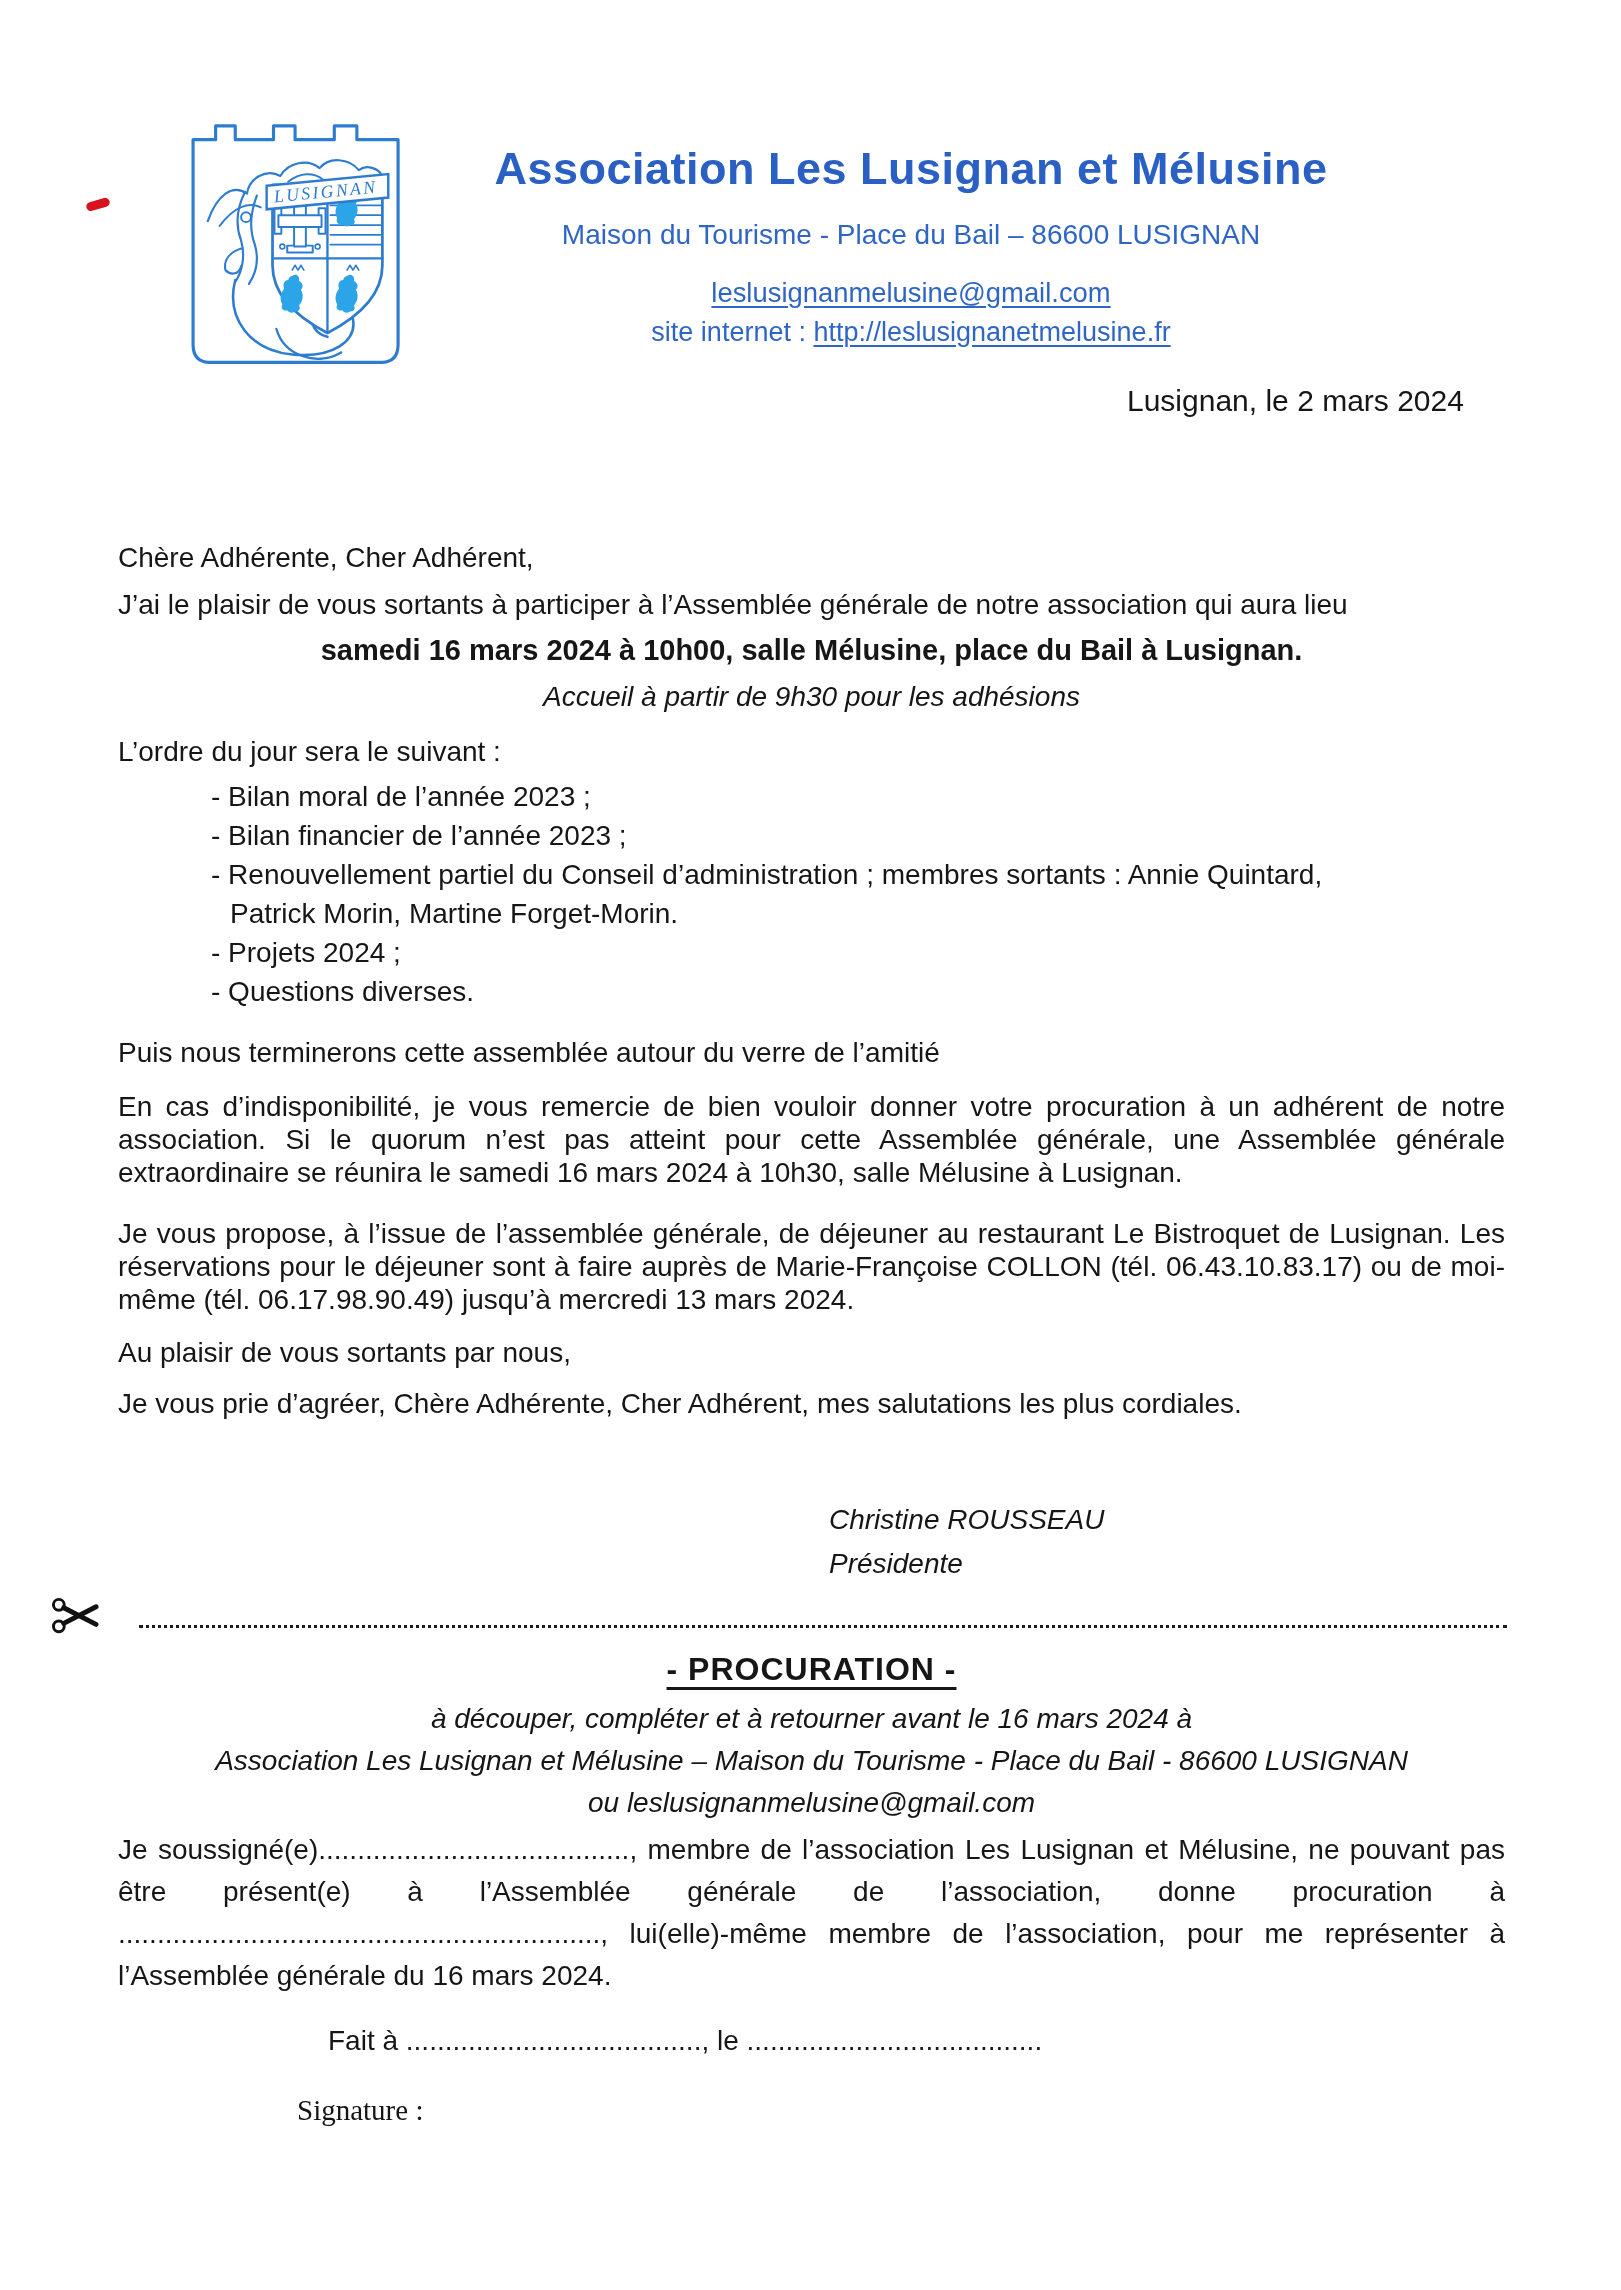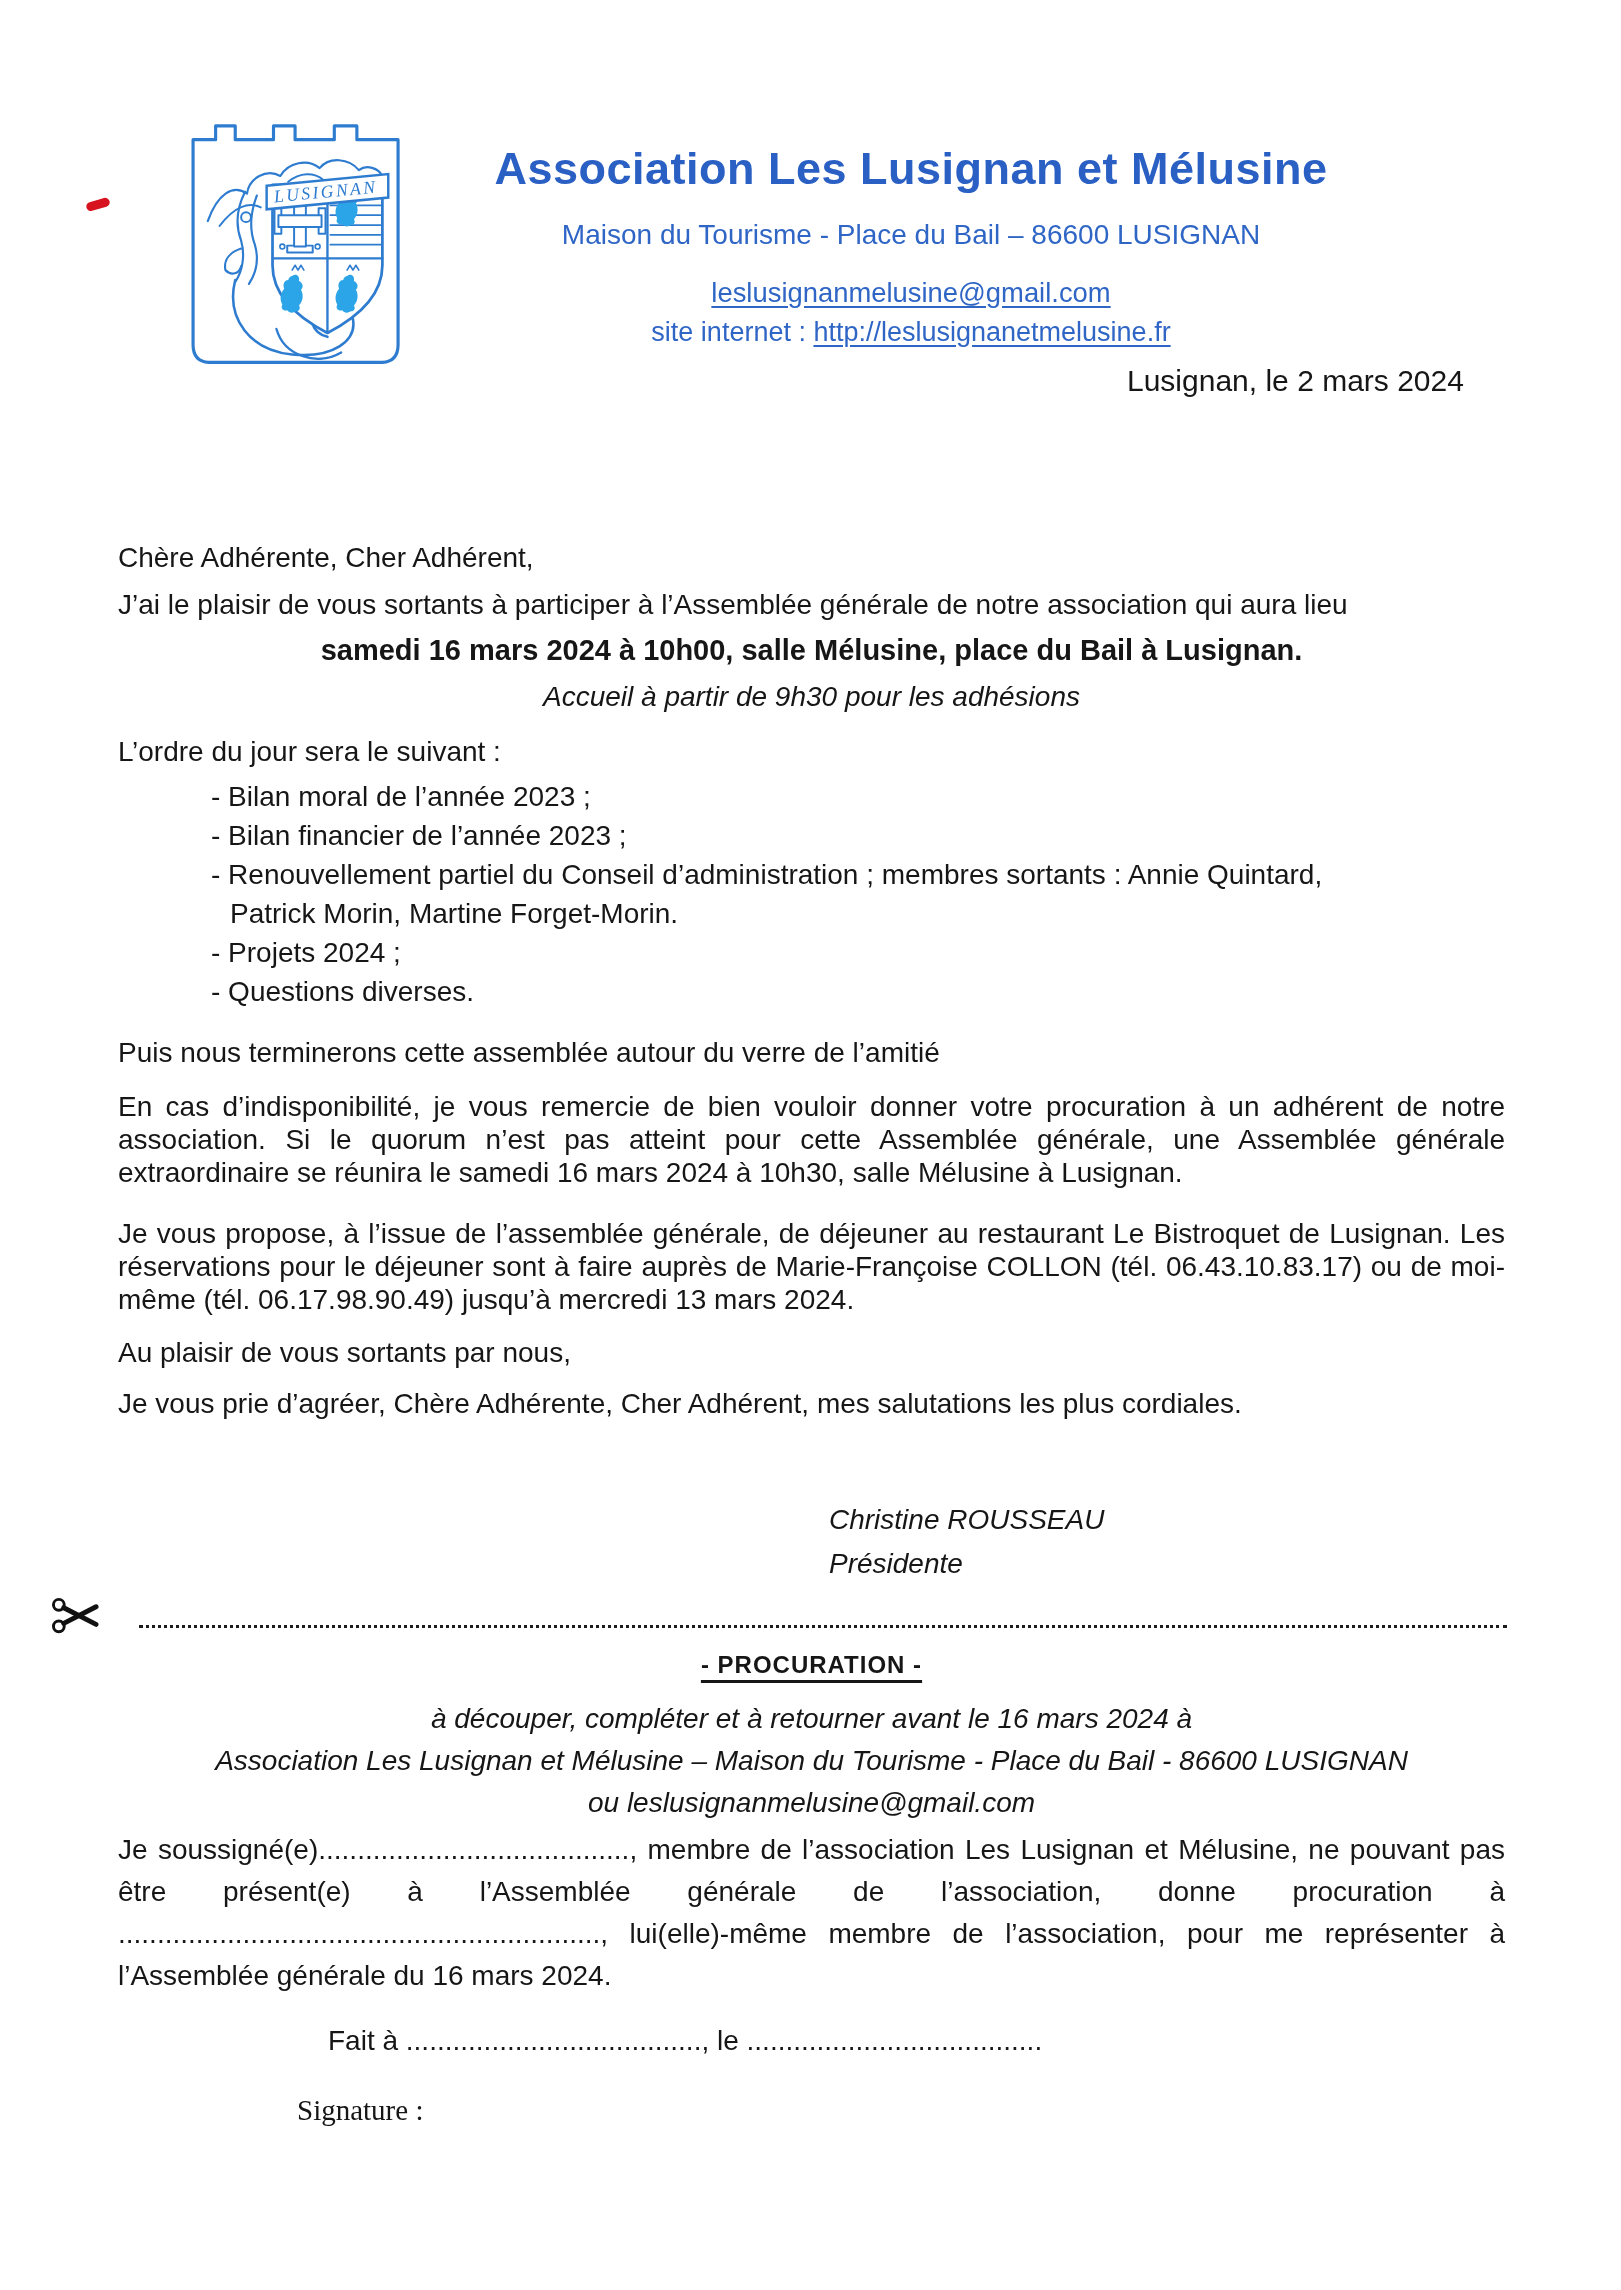--- a/index.html
+++ b/index.html
@@ -19,21 +19,21 @@
   .logo svg { width:100%; height:100%; }
 
   
   .header-text { left:421px; top:143px; width:980px; text-align:center; }
   .org-title   { font-size:45px; font-weight:bold; color:#2a5fc4; margin-bottom:23.5px; letter-spacing:0.5px; }
   .org-address { font-size:28px; color:#2f66c6; margin-bottom:26.5px; }
   .org-email   { font-size:27.4px; margin-bottom:7.8px; }
   .org-email a, .org-site a { color:#2f66c6; text-decoration:underline; text-underline-offset:3.9px; }
   .org-site    { font-size:27px; color:#2f66c6; }
 
-  .dateline { left:1127px; top:364px; font-size:30px; }
+  .dateline { left:1127px; top:384px; font-size:30px; }
 
   .salutation { left:118px; top:542px; }
   .intro      { left:118px; top:589px; white-space:nowrap; }
   .event-line { left:118px; top:634px; width:1387px; text-align:center; font-weight:bold; font-size:29px; }
   .welcome-line { left:118px; top:681px; width:1387px; text-align:center; font-style:italic; }
   .agenda-title { left:118px; top:736px; }
   .agenda     { left:118px; top:777px; width:1387px; line-height:39px; }
   .agenda-line { padding-left:93px; }
   .agenda-cont { padding-left:112px; }
   .puis       { left:118px; top:1037px; }
@@ -41,21 +41,21 @@
   .para-lunch { left:118px; top:1217px; width:1387px; text-align:justify; line-height:33px; }
   .closing1   { left:118px; top:1337px; }
   .closing2   { left:118px; top:1388px; }
 
   .sig-block  { left:829px; top:1498px; width:490px; text-align:left; line-height:44px;font-style:italic; }
 
   .scissors   { left:51px; top:1594px; width:49px; height:43px; }
   .cutline    { left:139px; top:1625px; width:1368px; height:0; border-top:3.9px dotted #1b1b1b; }
 
   .proc-heading { left:118px; top:1651px; width:1387px; text-align:center;
-                  font-size:24px; font-weight:bold; letter-spacing:1px;
+                  font-size:32px; font-weight:bold; letter-spacing:1px;
                   text-decoration:underline; text-decoration-thickness:2.9px; text-underline-offset:6.9px; }
   .proc-sub   { left:118px; top:1698px; width:1387px; text-align:center; font-style:italic;
                 font-size:28px; line-height:42px; }
   .proc-body  { left:118px; top:1829px; width:1387px; text-align:justify; line-height:42px; }
   .fait-line  { left:328px; top:2025px; }
   .sig-label  { left:297px; top:2094px; font-family:"Liberation Serif", serif; font-size:29px; }
 </style>
 </head>
 <body>
 

